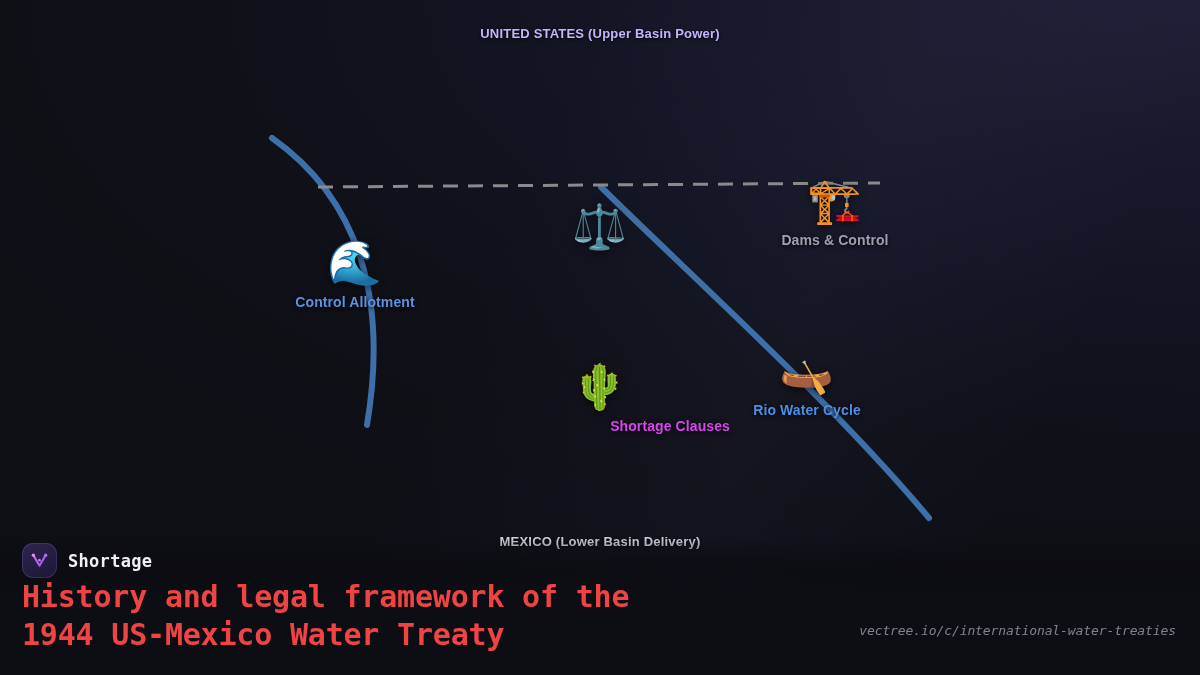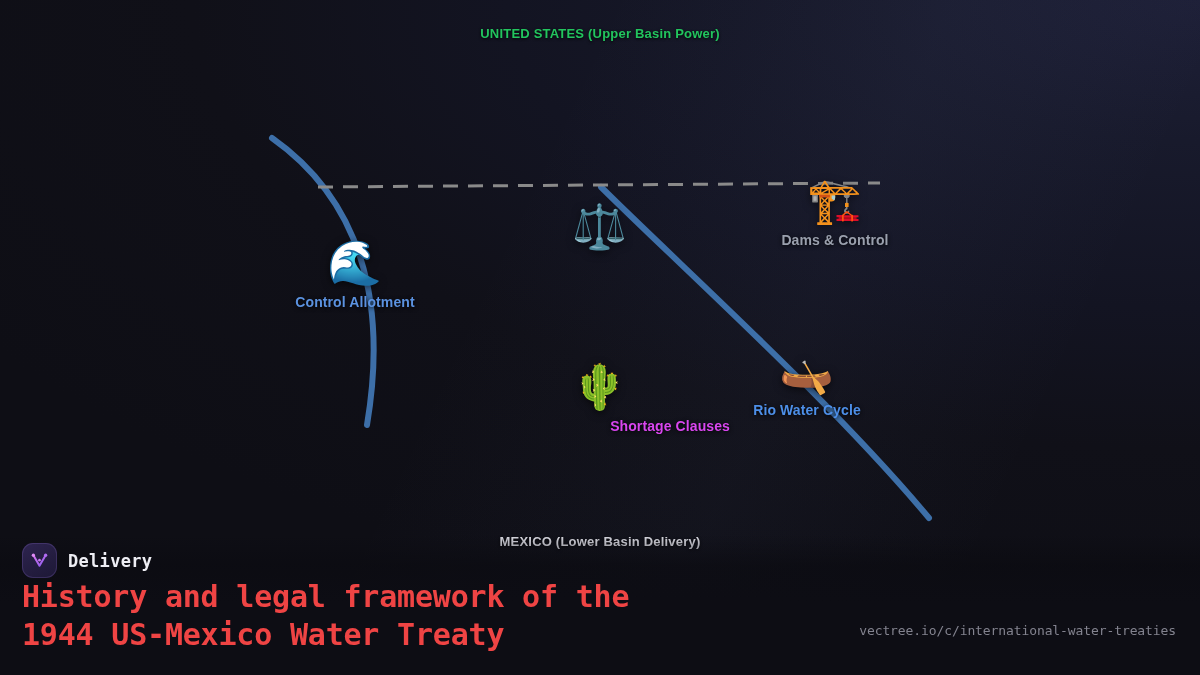--- a/index.html
+++ b/index.html
@@ -37,21 +37,21 @@
   }
   
   .region {
     position: absolute;
     left: 0;
     width: 1200px;
     text-align: center;
     font-size: 13px;
     font-weight: bold;
     letter-spacing: 0.2px;
-    color: #22c55e;
+    color: #c4b5fd;
     text-shadow: 0 1px 3px rgba(0,0,0,0.85);
   }
   #region-top  { top: 26px; }
   #region-bottom { top: 534px; color: #dcdce4; }
 
   
   .node {
     position: absolute;
     transform: translate(-50%, 0);
     text-align: center;
@@ -137,20 +137,21 @@
     white-space: pre-line;
   }
   #url {
     position: absolute;
     right: 24px;
     top: 623px;
     font-family: "DejaVu Sans Mono", "Liberation Mono", monospace;
     font-size: 13px;
     color: #83838f;
     letter-spacing: -0.1px;
+    font-style: italic;
   }
 </style>
 </head>
 <body>
 
 <div id="stage">
 
   <div id="bg-base"></div>
   <div id="bg-sheen"></div>
 
@@ -201,20 +202,20 @@
             <stop offset="100%" stop-color="#8a5cf0"></stop>
           </linearGradient>
         </defs>
         <path d="M5 6 L12 18 L19 6" fill="none" stroke="url(#vg)" stroke-width="2.3" stroke-linecap="round" stroke-linejoin="round"></path>
         <path d="M12 18 L12 12" fill="none" stroke="url(#vg)" stroke-width="2.1" stroke-linecap="round"></path>
         <circle cx="5" cy="6" r="1.9" fill="#e08cf5"></circle>
         <circle cx="19" cy="6" r="1.9" fill="#b06cf2"></circle>
         <circle cx="12" cy="11.6" r="1.5" fill="#c77af2"></circle>
       </svg>
     </div>
-    <div id="brand-name">Delivery</div>
+    <div id="brand-name">Shortage</div>
   </div>
 
   <div id="headline">History and legal framework of the
 1944 US-Mexico Water Treaty</div>
   <div id="url">vectree.io/c/international-water-treaties</div>
 
 </div>
 
 </body></html>

